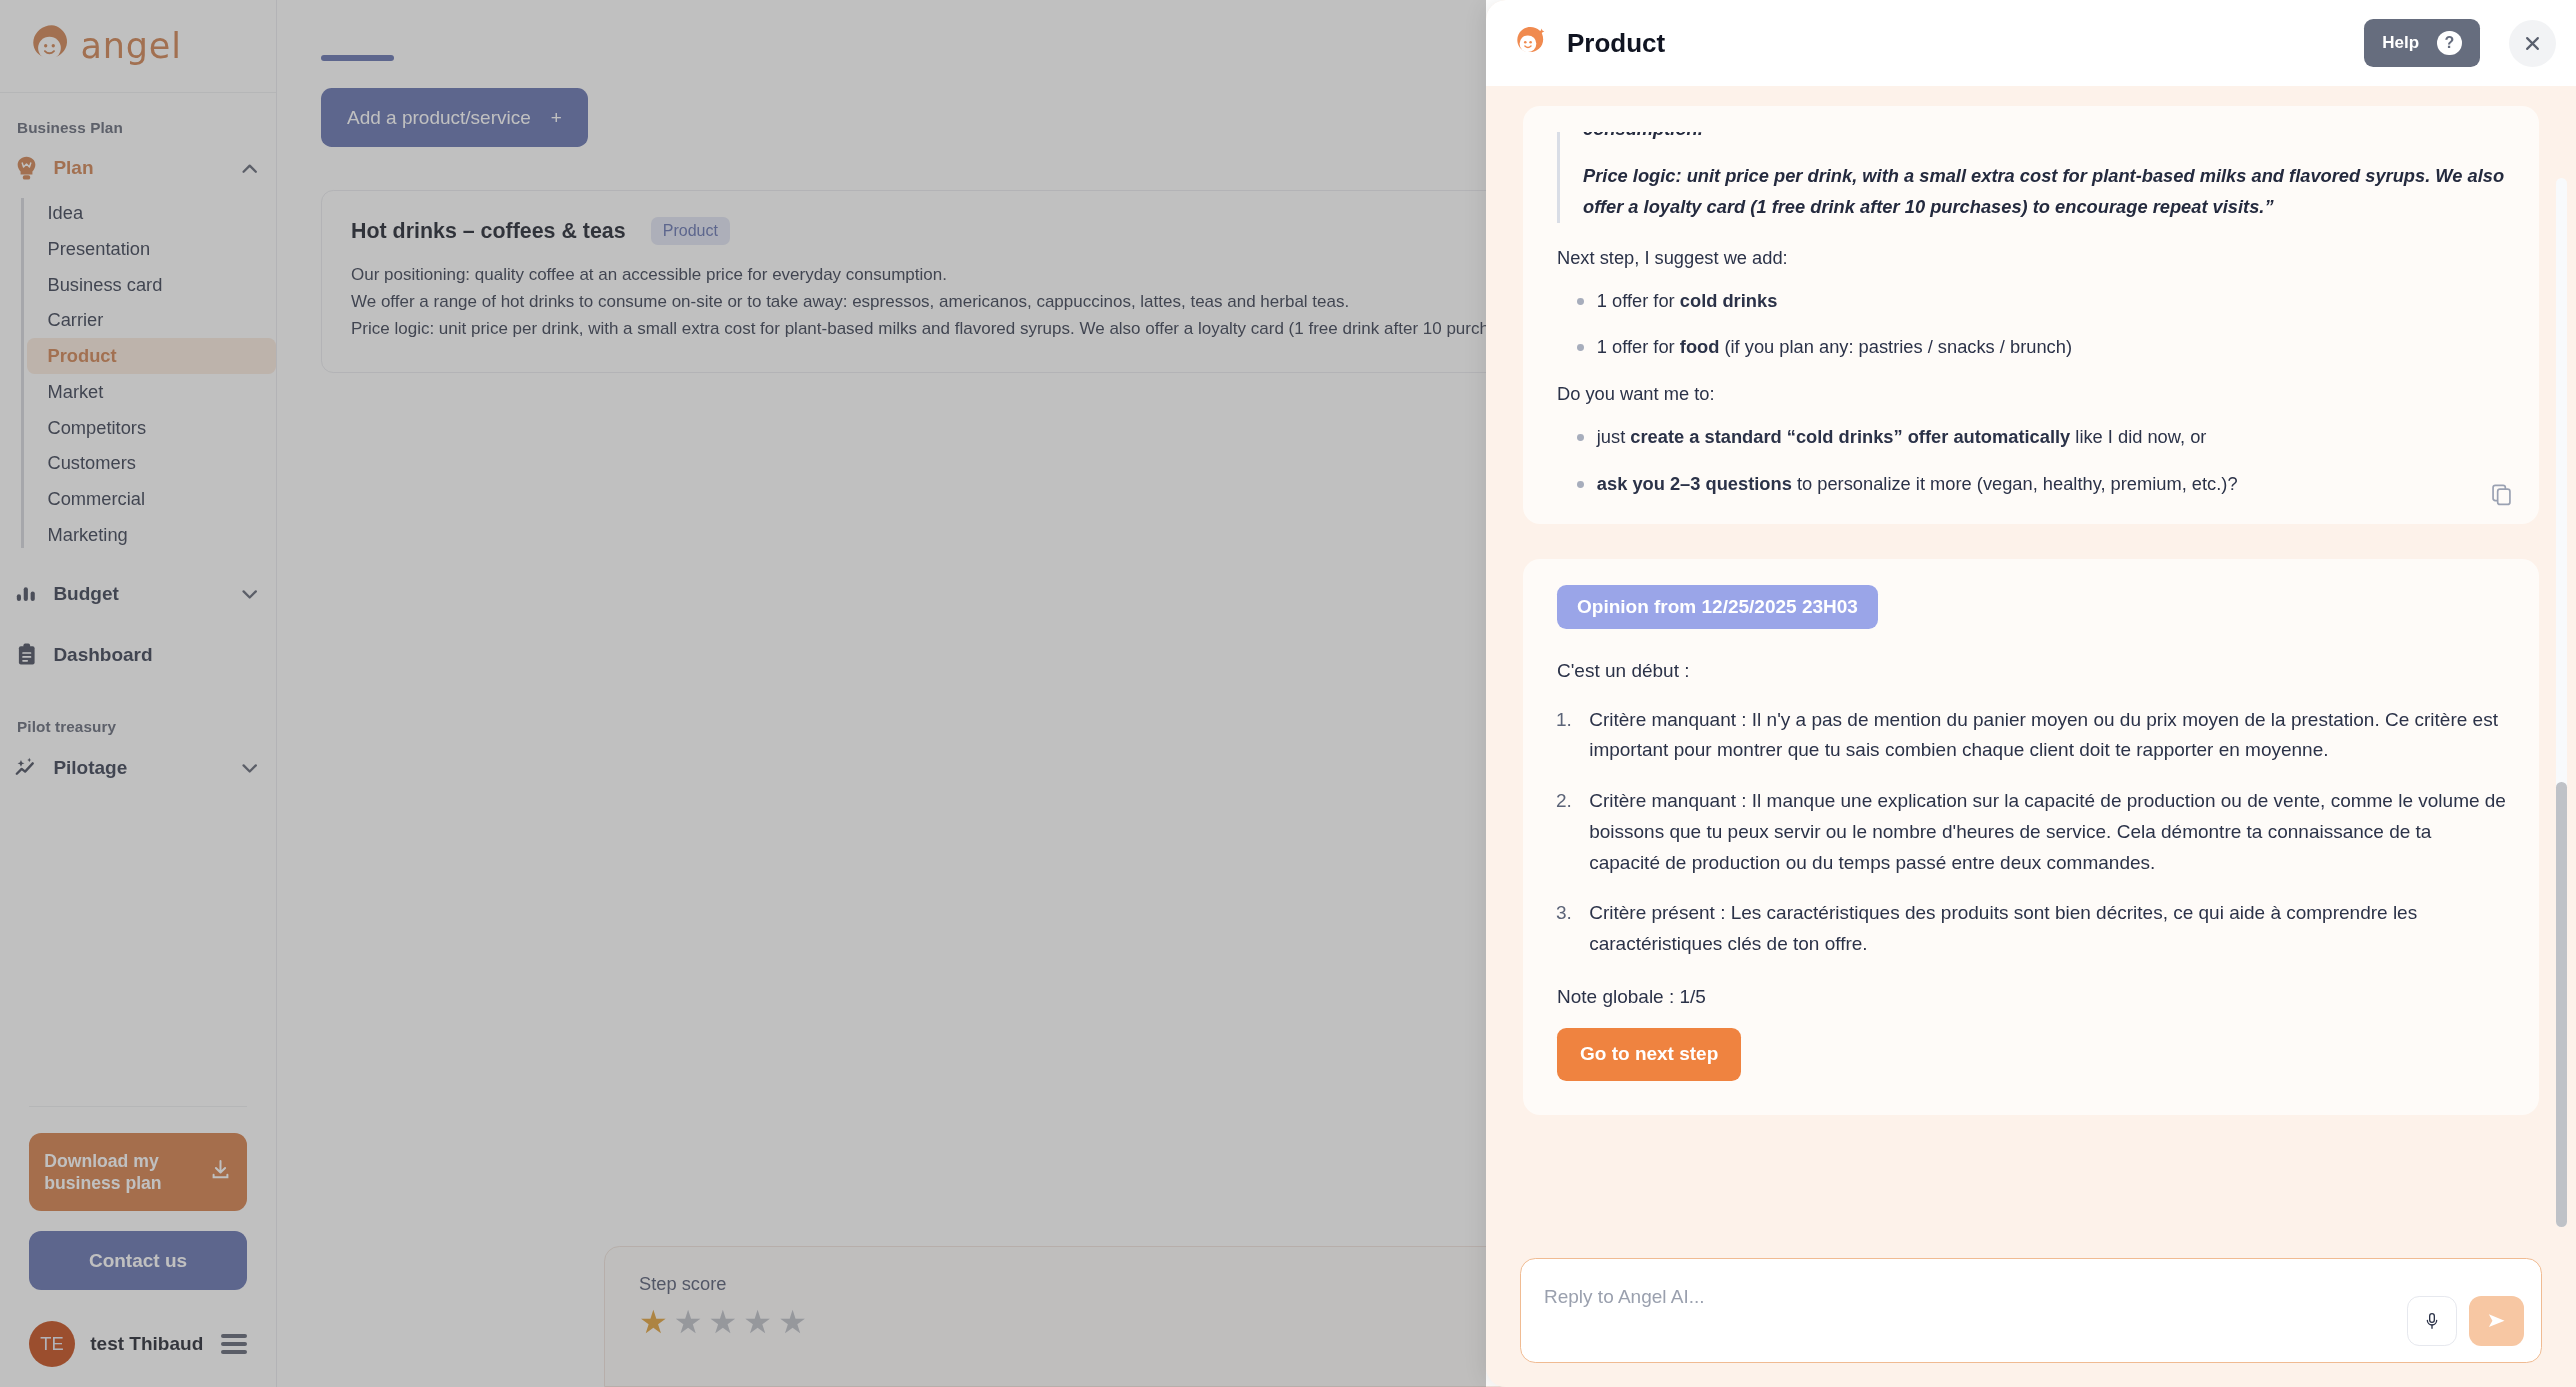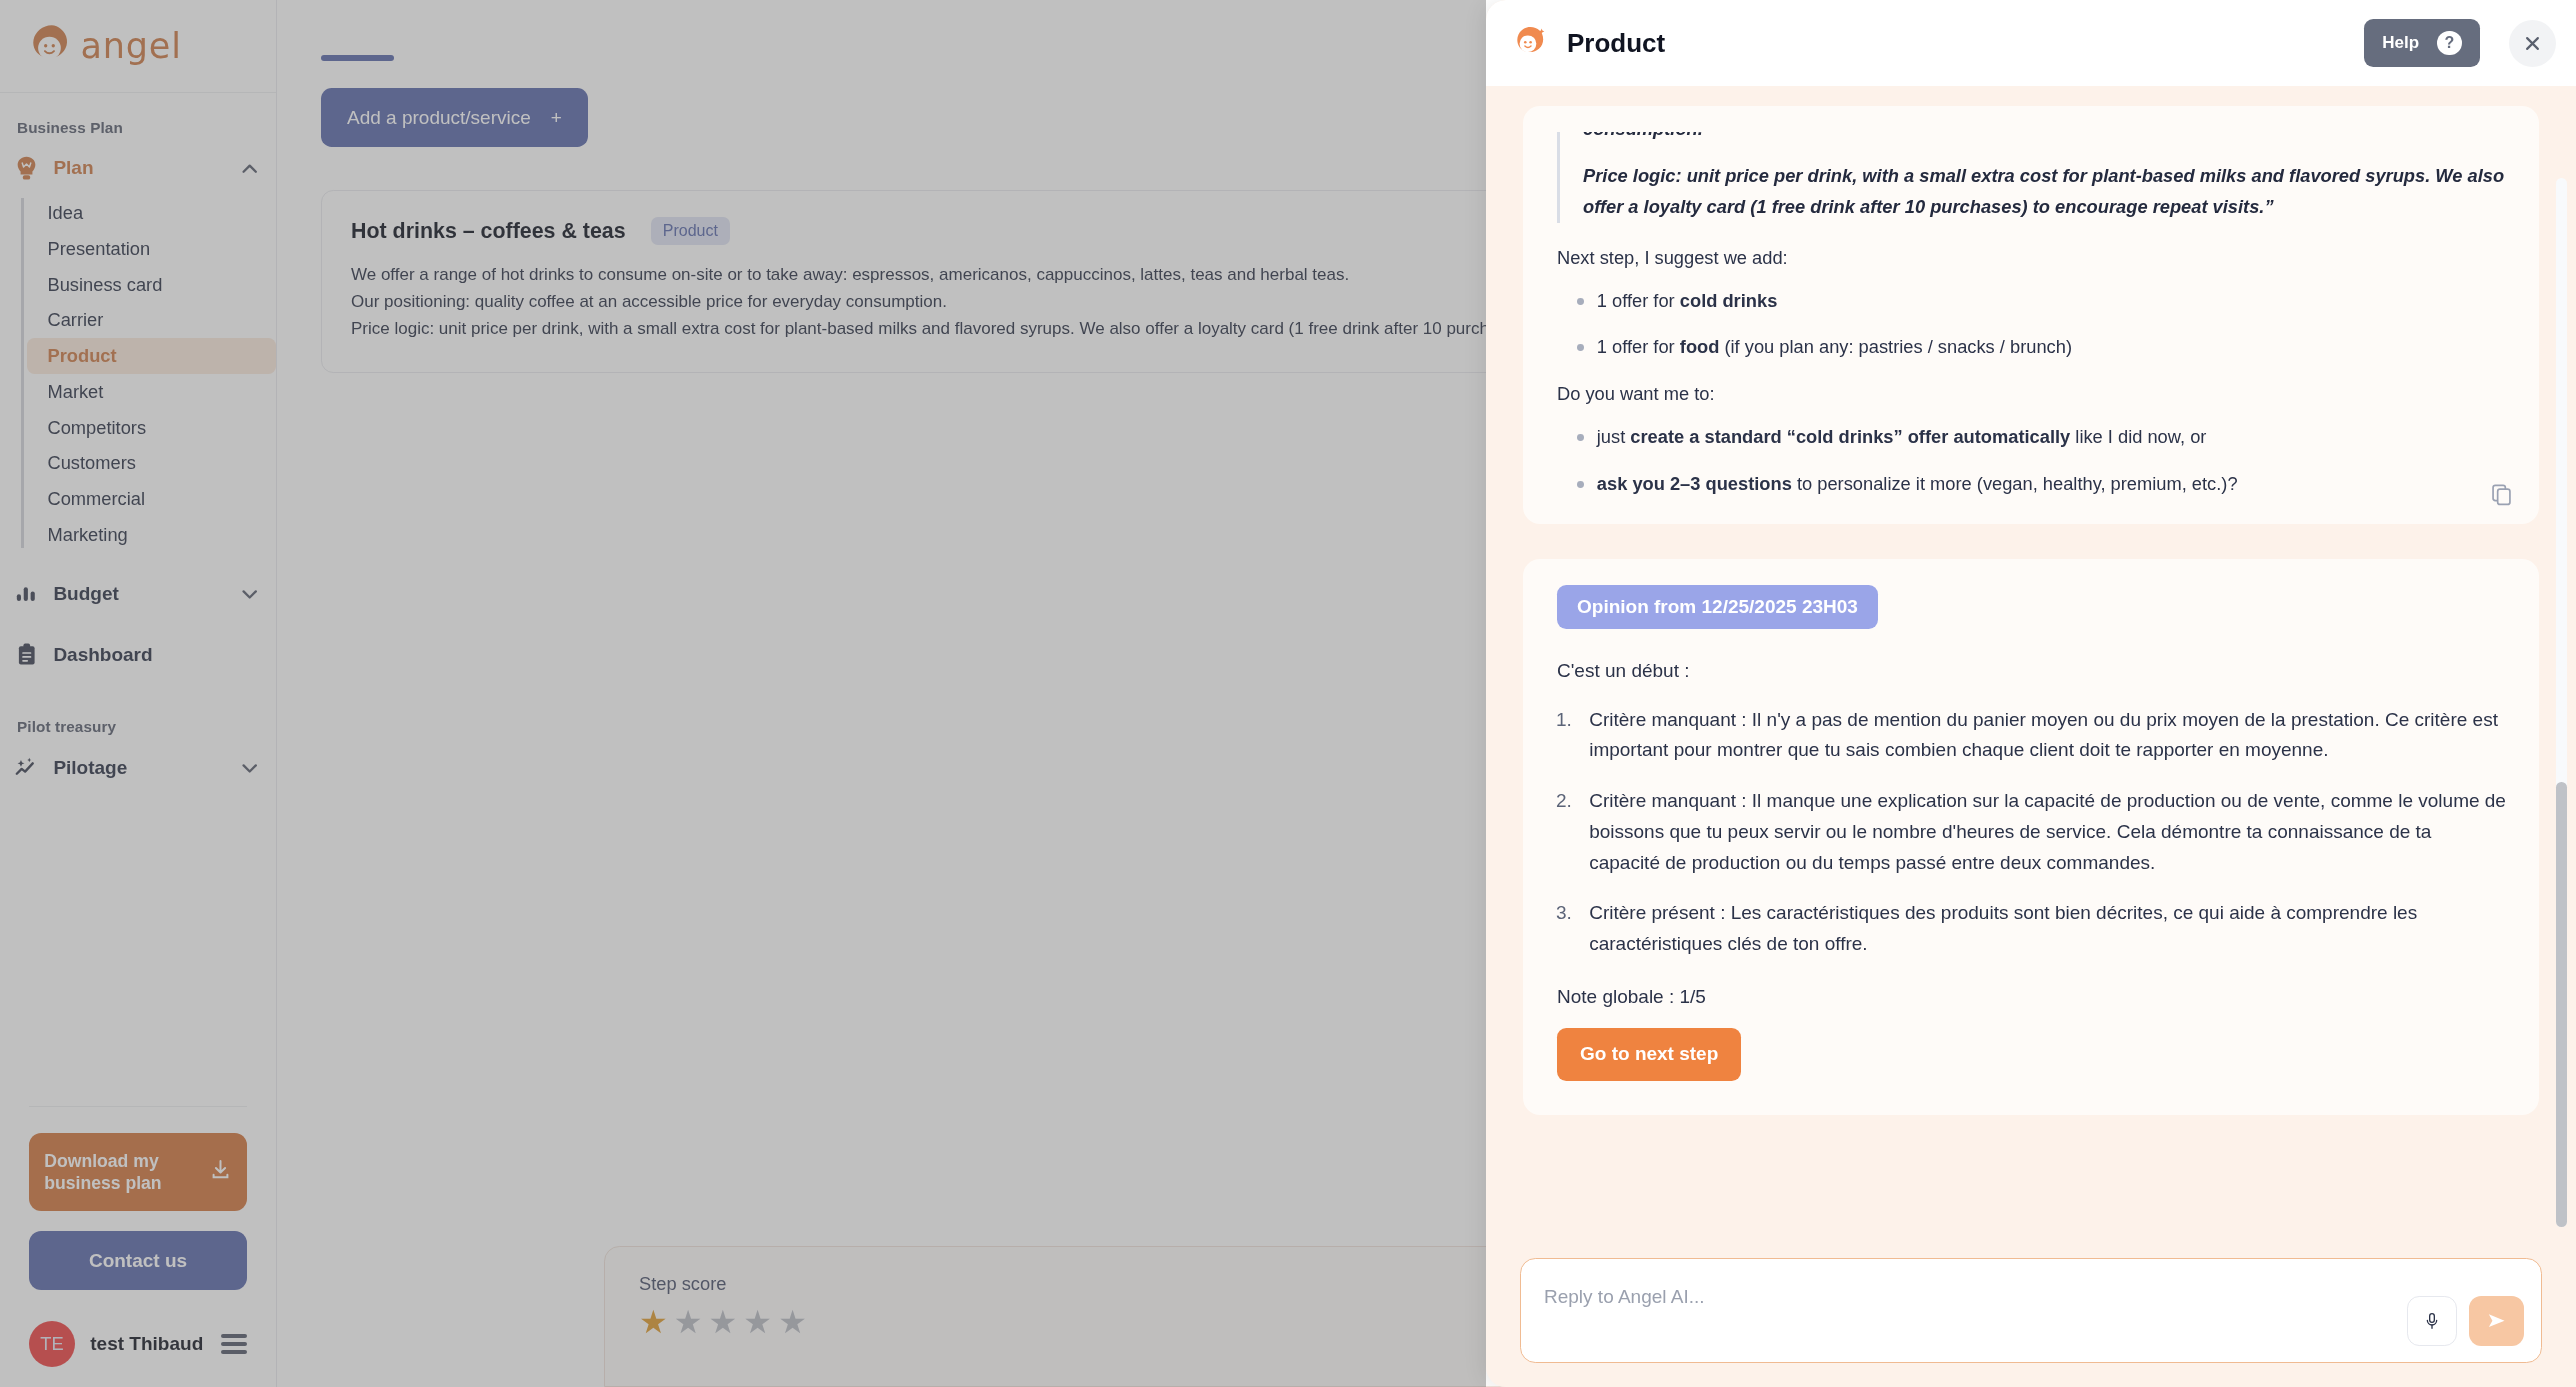--- a/index.html
+++ b/index.html
@@ -67,21 +67,21 @@
     text-align: left; line-height: 1.26; cursor: pointer;
     font-family: "Liberation Sans", sans-serif;
   }
   .btn-contact {
     width: 100%; background: #5a69ab; color: #ffffff; border: none;
     border-radius: 12.2px; padding: 18.3px 15.3px; font-size: 19px; font-weight: 700;
     margin-top: 20px; cursor: pointer; font-family: "Liberation Sans", sans-serif;
   }
   .user-row { display: flex; align-items: center; gap: 15.3px; margin-top: 31px; }
   .avatar {
-    width: 46px; height: 46px; border-radius: 50%; background: #ef4444; color: #e6e8f3;
+    width: 46px; height: 46px; border-radius: 50%; background: #c2410c; color: #e6e8f3;
     display: flex; align-items: center; justify-content: center;
     font-size: 18.3px; font-weight: 500; flex: 0 0 46px;
   }
   .user-name { font-size: 19px; font-weight: 700; color: #141824; flex: 1 1 auto; }
   .burger { width: 26px; height: 20px; display:flex; flex-direction: column; justify-content: space-between; cursor:pointer;}
   .burger i { display:block; height: 3.8px; background: #555b6b; border-radius: 2.3px; }
 
   
   .main { flex: 1 1 auto; position: relative; background: #ffffff; padding: 44px 0 0 44px; overflow: hidden; }
   .page-title { font-size: 35px; font-weight: 700; color: #101421; }
@@ -365,22 +365,22 @@
         <span>Add a product/service</span>
         <span>+</span>
       </button>
 
       <div class="offer-card">
         <div class="offer-head">
           <span class="offer-name">Hot drinks – coffees &amp; teas</span>
           <span class="offer-tag">Product</span>
         </div>
         <div class="offer-lines">
+          <p>Our positioning: quality coffee at an accessible price for everyday consumption.</p>
           <p>We offer a range of hot drinks to consume on-site or to take away: espressos, americanos, cappuccinos, lattes, teas and herbal teas.</p>
-          <p>Our positioning: quality coffee at an accessible price for everyday consumption.</p>
           <p>Price logic: unit price per drink, with a small extra cost for plant-based milks and flavored syrups. We also offer a loyalty card (1 free drink after 10 purchas</p>
         </div>
       </div>
 
       <div class="score-card">
         <div class="score-label">Step score</div>
         <div class="stars">
           <span class="star on">★</span>
           <span class="star">★</span>
           <span class="star">★</span>

